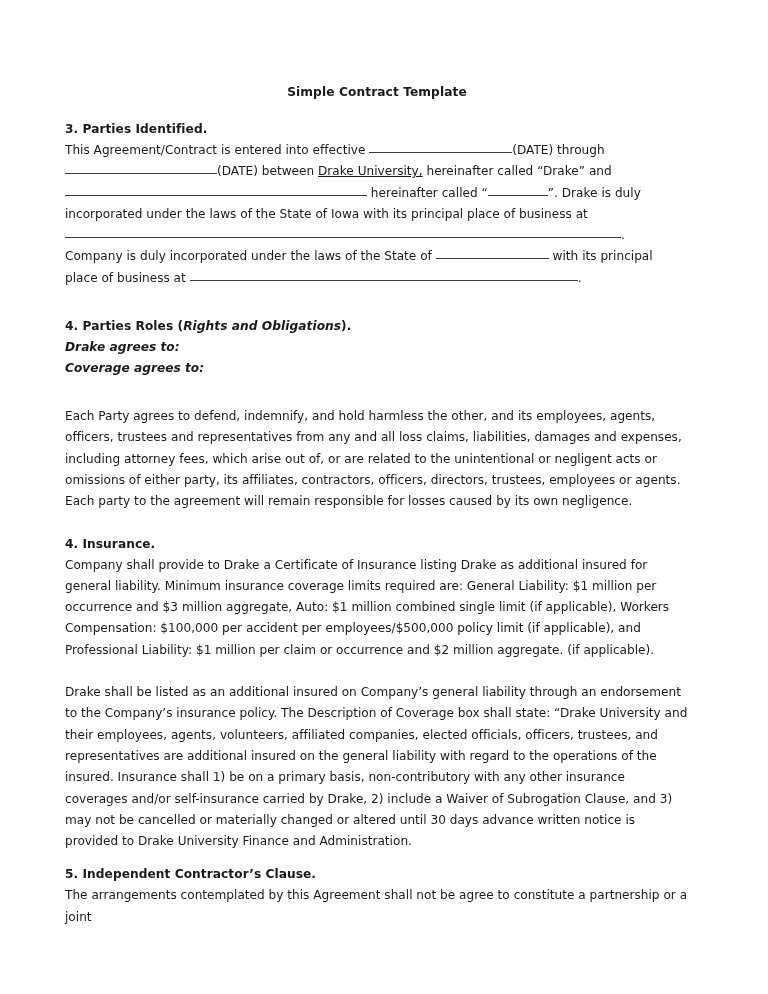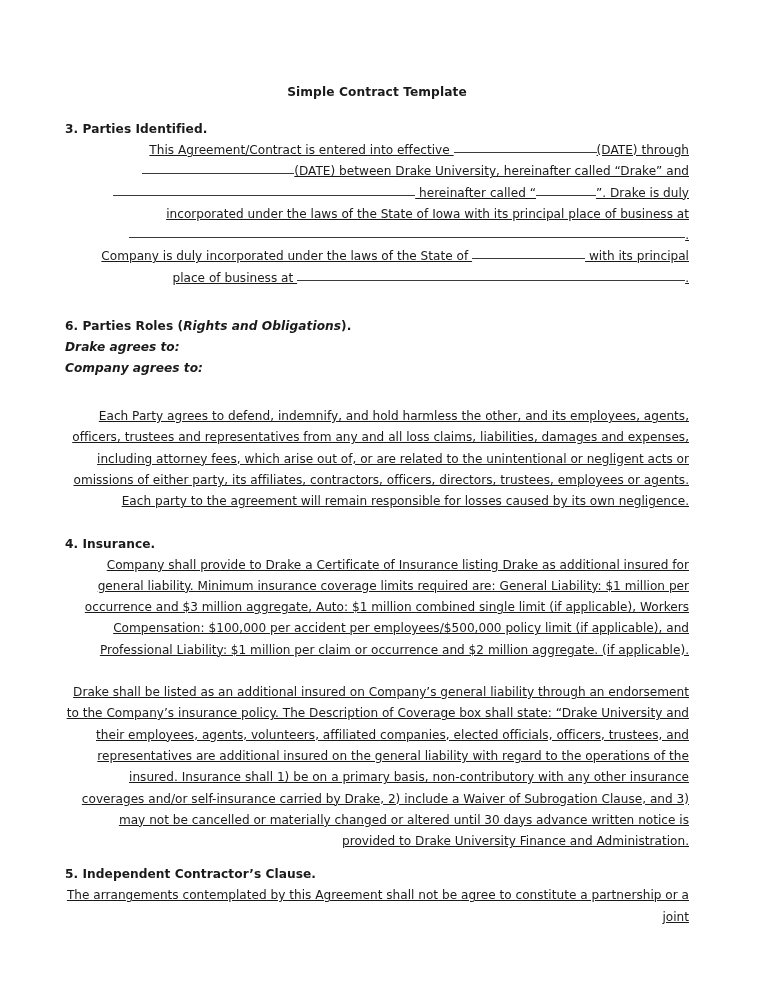--- a/index.html
+++ b/index.html
@@ -43,23 +43,22 @@
     letter-spacing: 0.05px;
   }
   .sec-heading .ital {
     font-style: italic;
     font-weight: bold;
   }
   p.body-text {
     font-size: 12.1px;
     line-height: 21.3px;
     margin: 0;
-    text-align: right;
+    text-align: left;
     letter-spacing: 0.01px;
-    text-decoration: underline;
   }
   .sub-bold {
     font-weight: bold;
     font-size: 12.2px;
     line-height: 21px;
     margin: 0;
     font-style: italic;
   }
   .u-name {
     text-decoration: underline;
@@ -94,23 +93,23 @@
     <div class="doc-title">Simple Contract Template</div>
 
     <div class="sec-heading">3. Parties Identified.</div>
 
     <p class="body-text"><span>This Agreement/Contract is entered into effective </span><span class="blank blank-date1"></span><span>(DATE) through </span><br><span class="blank blank-date2"></span><span>(DATE)  between </span><span class="u-name">Drake University,</span><span> hereinafter called “Drake” and </span><br><span class="blank blank-party"></span><span> hereinafter called “</span><span class="blank blank-quote"></span><span>”.  Drake is duly incorporated under the laws of the State of Iowa with its principal place of business at </span><br><span class="blank blank-full"></span><span>.</span></p>
 
     <p class="body-text"><span>Company is duly incorporated under the laws of the State of </span><span class="blank blank-state"></span><span> with its principal place of business at </span><span class="blank blank-bus"></span><span>.</span></p>
 
     <div class="gap-lg"></div>
 
-    <div class="sec-heading"><span>6.  Parties Roles  (</span><span class="ital">Rights and Obligations</span><span>).</span></div>
+    <div class="sec-heading"><span>4.  Parties Roles  (</span><span class="ital">Rights and Obligations</span><span>).</span></div>
     <div class="sub-bold">Drake agrees to:</div>
-    <div class="sub-bold">Company agrees to:</div>
+    <div class="sub-bold">Coverage agrees to:</div>
 
     <div class="gap-lg"></div>
 
     <p class="body-text">Each Party agrees to defend, indemnify, and hold harmless the other, and its employees, agents, officers, trustees and representatives from any and all loss claims, liabilities, damages and expenses, including attorney fees, which arise out of, or are related to the unintentional or negligent acts or omissions of either party, its affiliates, contractors, officers, directors, trustees, employees or agents.  Each party to the agreement will remain responsible for losses caused by its own negligence.</p>
 
     <div class="gap-md"></div>
 
     <div class="sec-heading">4.  Insurance.</div>
     <p class="body-text">Company shall provide to Drake a Certificate of Insurance listing Drake as additional insured for general liability.  Minimum insurance coverage limits required are: General Liability: $1 million per occurrence and $3 million aggregate,  Auto: $1 million combined single limit (if applicable), Workers Compensation: $100,000 per accident per employees/$500,000 policy limit (if applicable),  and Professional Liability: $1 million per claim or occurrence and $2 million aggregate. (if applicable).</p>
     <div class="gap-para"></div>

